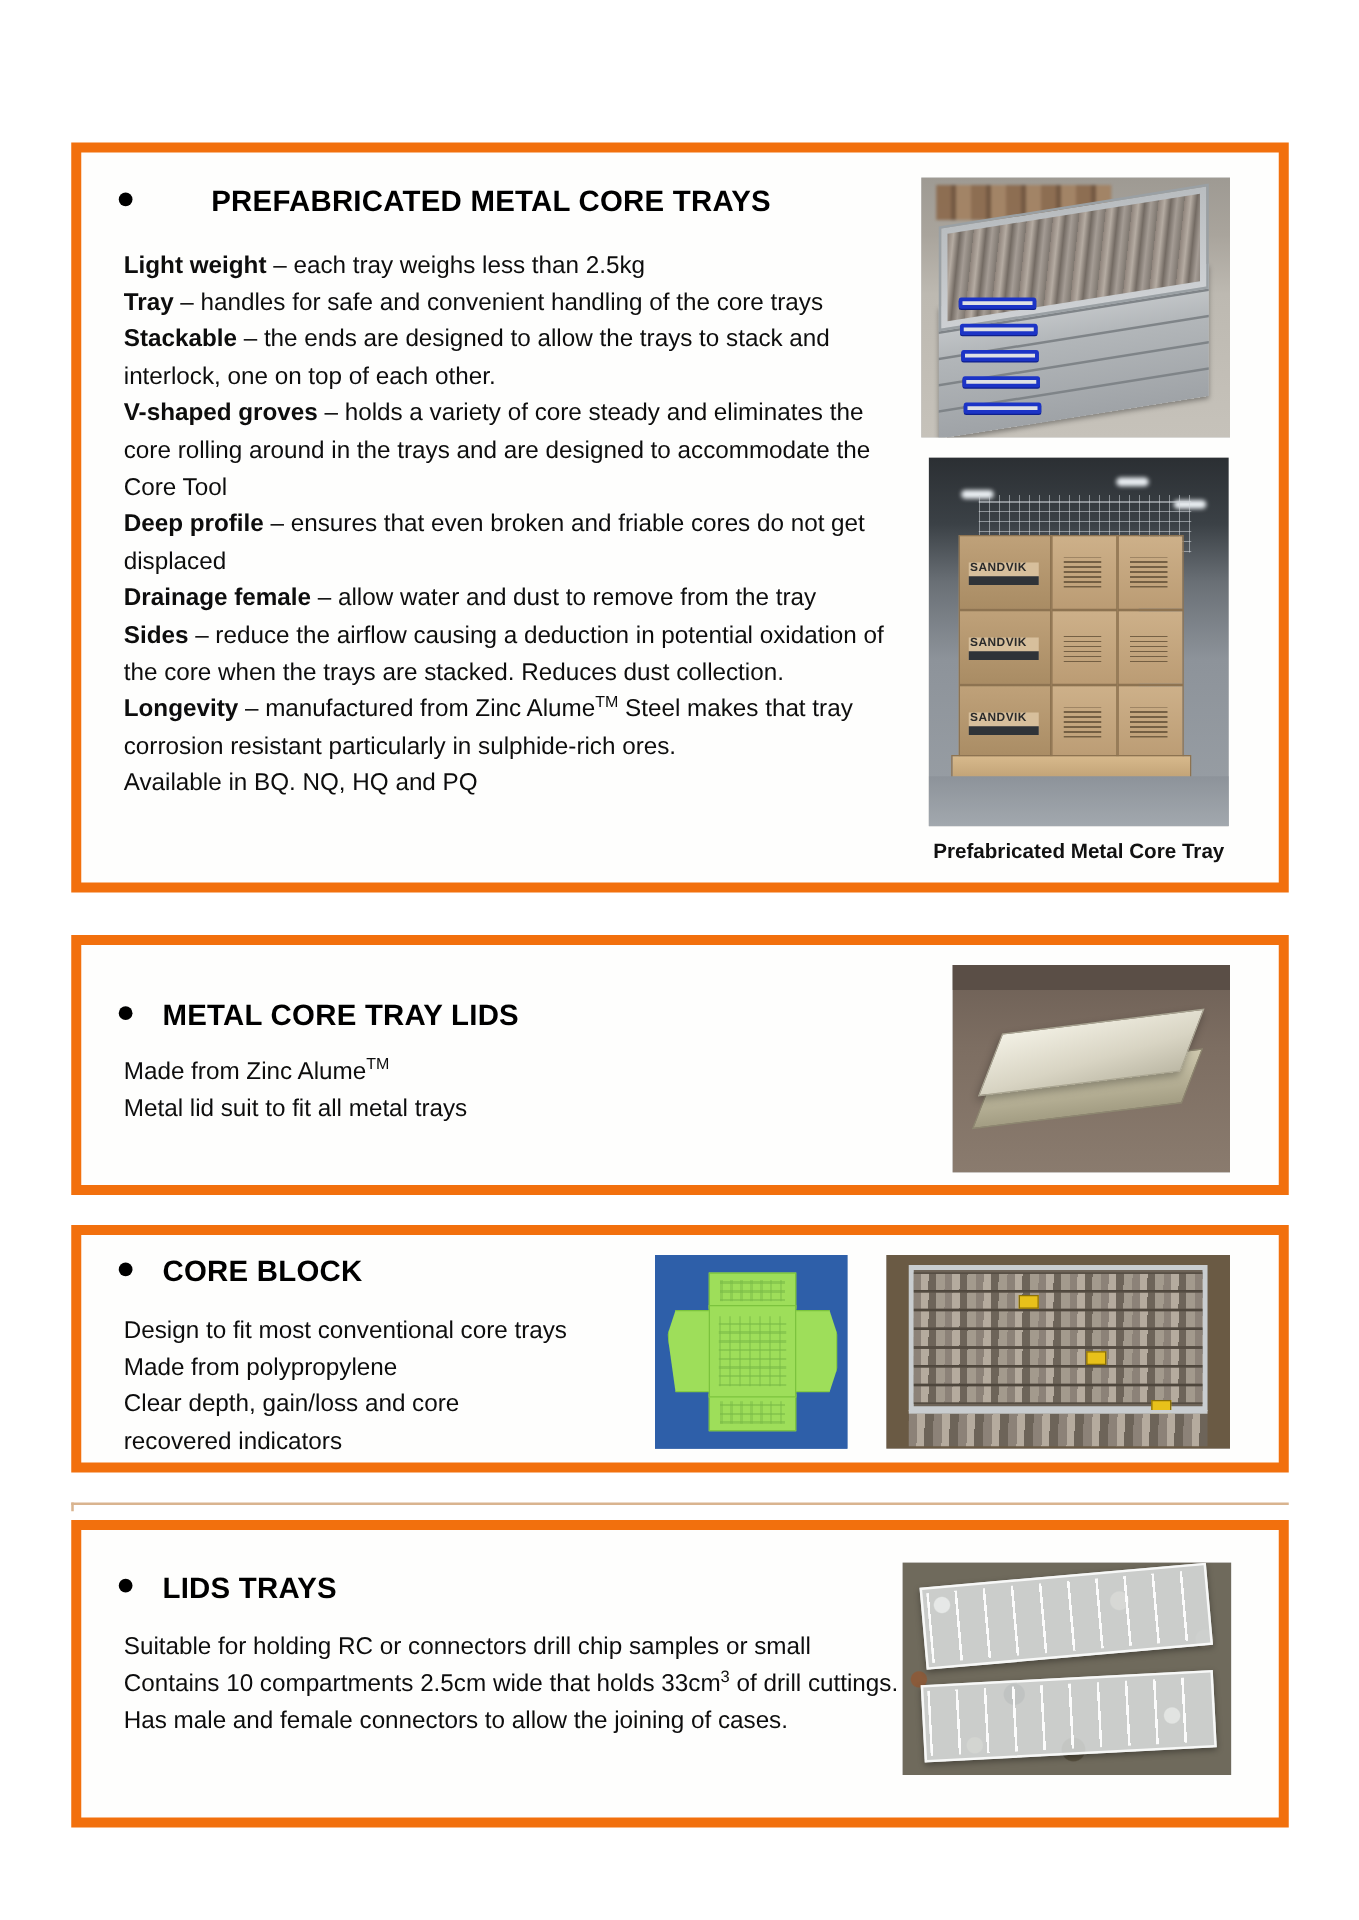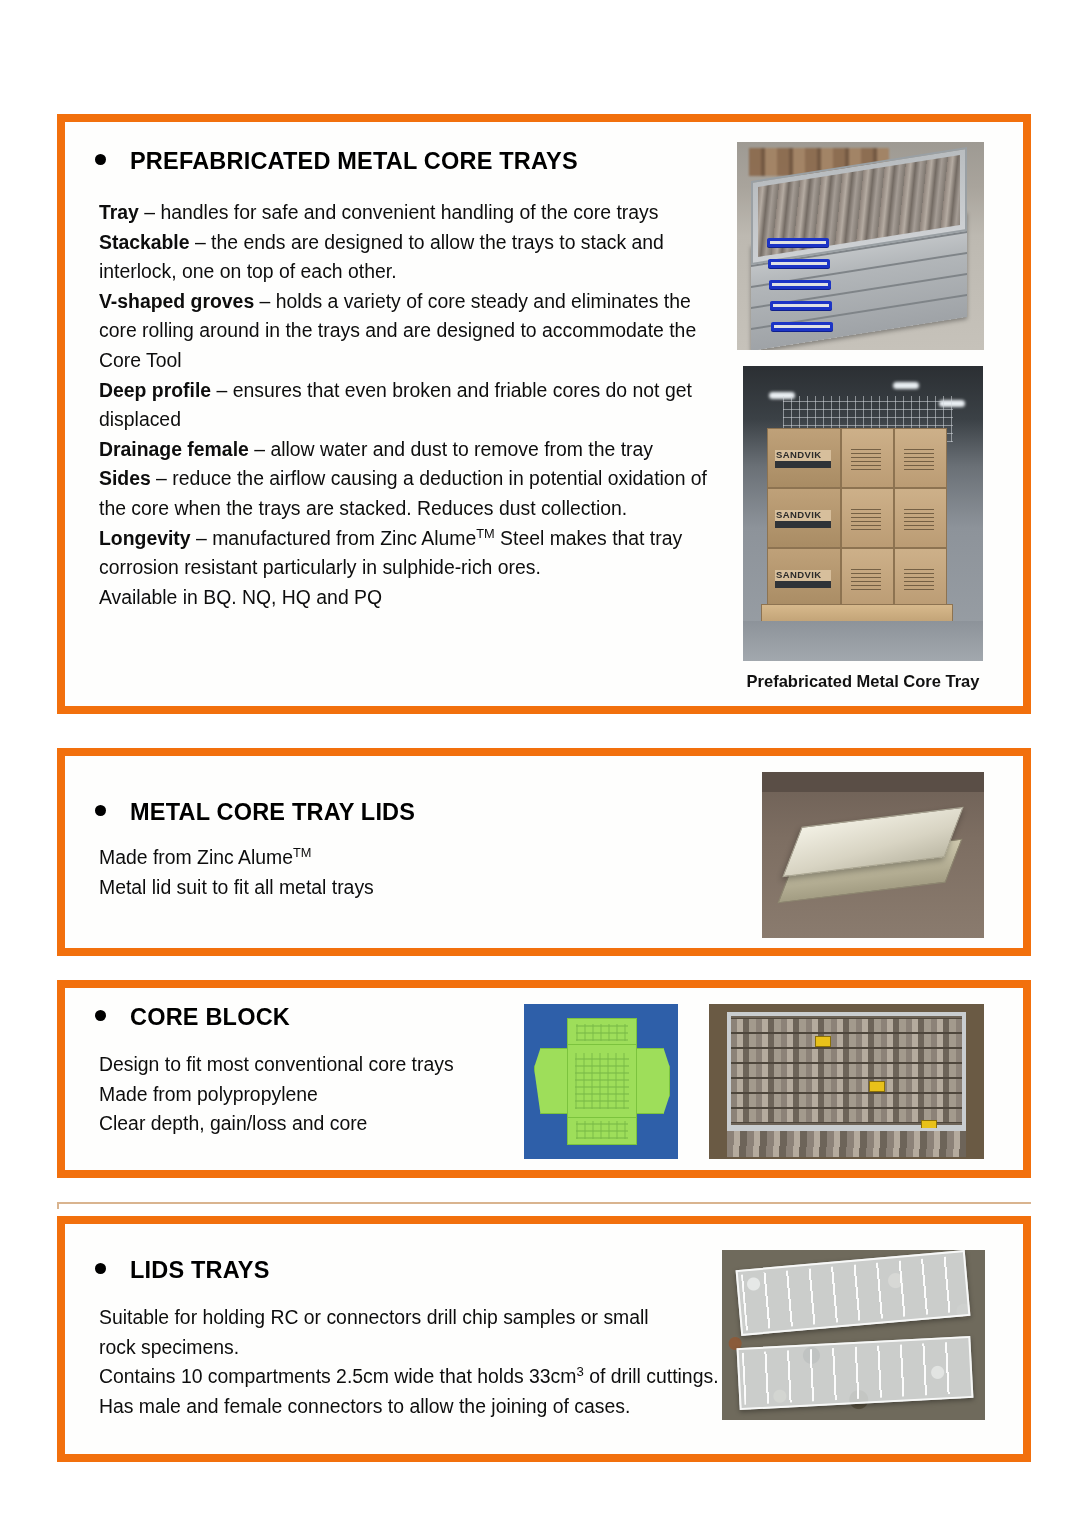--- a/index.html
+++ b/index.html
@@ -311,26 +311,27 @@
     background-image: repeating-linear-gradient(90deg, rgba(255,255,255,.95) 0 2px, transparent 2px 22.6px);
   }
 </style>
 </head>
 <body>
 
 <div class="page">
 
   <div class="section-box sec1"></div>
 
-  <div class="heading-row" style="left:95px; top:150px;">
+  <div class="heading-row" style="left:95px; top:150px;gap:39px;">
     <span class="bullet"></span>
     <span class="heading">PREFABRICATED METAL CORE TRAYS</span>
   </div>
 
   <div class="body-text" style="left:99px; top:198px; width:622px;">
+    <p><b>Light weight</b><span> – </span><span>each tray weighs less than 2.5kg</span></p>
     <p><b>Tray</b><span> – </span><span>handles for safe and convenient handling of the core trays</span></p>
     <p><b>Stackable</b><span> – </span><span>the ends are designed to allow the trays to stack and interlock, one on top of each other.</span></p>
     <p><b>V-shaped groves</b><span> – </span><span>holds a variety of core steady and eliminates the core rolling around in the trays and are designed to accommodate the Core Tool</span></p>
     <p><b>Deep profile</b><span> – </span><span>ensures that even broken and friable cores do not get displaced</span></p>
     <p><b>Drainage female</b><span> – </span><span>allow water and dust to remove from the tray</span></p>
     <p><b>Sides</b><span> – </span><span>reduce the airflow causing a deduction in potential oxidation of the core when the trays are stacked. Reduces dust collection.</span></p>
     <p><b>Longevity</b><span> – </span><span>manufactured from Zinc Alume</span><sup class="tm">TM</sup><span> Steel makes that tray corrosion resistant particularly in sulphide-rich ores.</span></p>
     <p>Available in BQ. NQ, HQ and PQ</p>
   </div>
 
@@ -419,20 +420,21 @@
 
   <div class="heading-row" style="left:95px; top:1006px;">
     <span class="bullet"></span>
     <span class="heading">CORE BLOCK</span>
   </div>
 
   <div class="body-text" style="left:99px; top:1050px; width:400px;">
     <p>Design to fit most conventional core trays</p>
     <p>Made from polypropylene</p>
     <p>Clear depth, gain/loss and core</p>
+    <p>recovered indicators</p>
   </div>
 
   <div class="photo p4">
     <div class="blue"></div>
     <div class="flap flap-t">
         <div class="emboss" style="position:absolute; left:8px; top:5px; right:8px; bottom:5px;"></div>
       </div>
     <div class="flap flap-b">
         <div class="emboss" style="position:absolute; left:8px; top:5px; right:8px; bottom:5px;"></div>
       </div>
@@ -464,21 +466,20 @@
 
   <div class="section-box sec4"></div>
 
   <div class="heading-row" style="left:95px; top:1259px;">
     <span class="bullet"></span>
     <span class="heading">LIDS TRAYS</span>
   </div>
 
   <div class="body-text" style="left:99px; top:1303px; width:620px;">
     <p>Suitable for holding RC or connectors drill chip samples or small</p>
-    <p>rock specimens.</p>
     <p><span>Contains 10 compartments 2.5cm wide that holds 33cm</span><sup class="cube">3</sup><span> of drill cuttings.</span></p>
     <p>Has male and female connectors to allow the joining of cases.</p>
   </div>
 
   <div class="photo p6">
     <div class="gravel"></div>
     <div class="tray-clear t-upper">
         <div class="cells"></div>
       </div>
     <div class="tray-clear t-lower">

